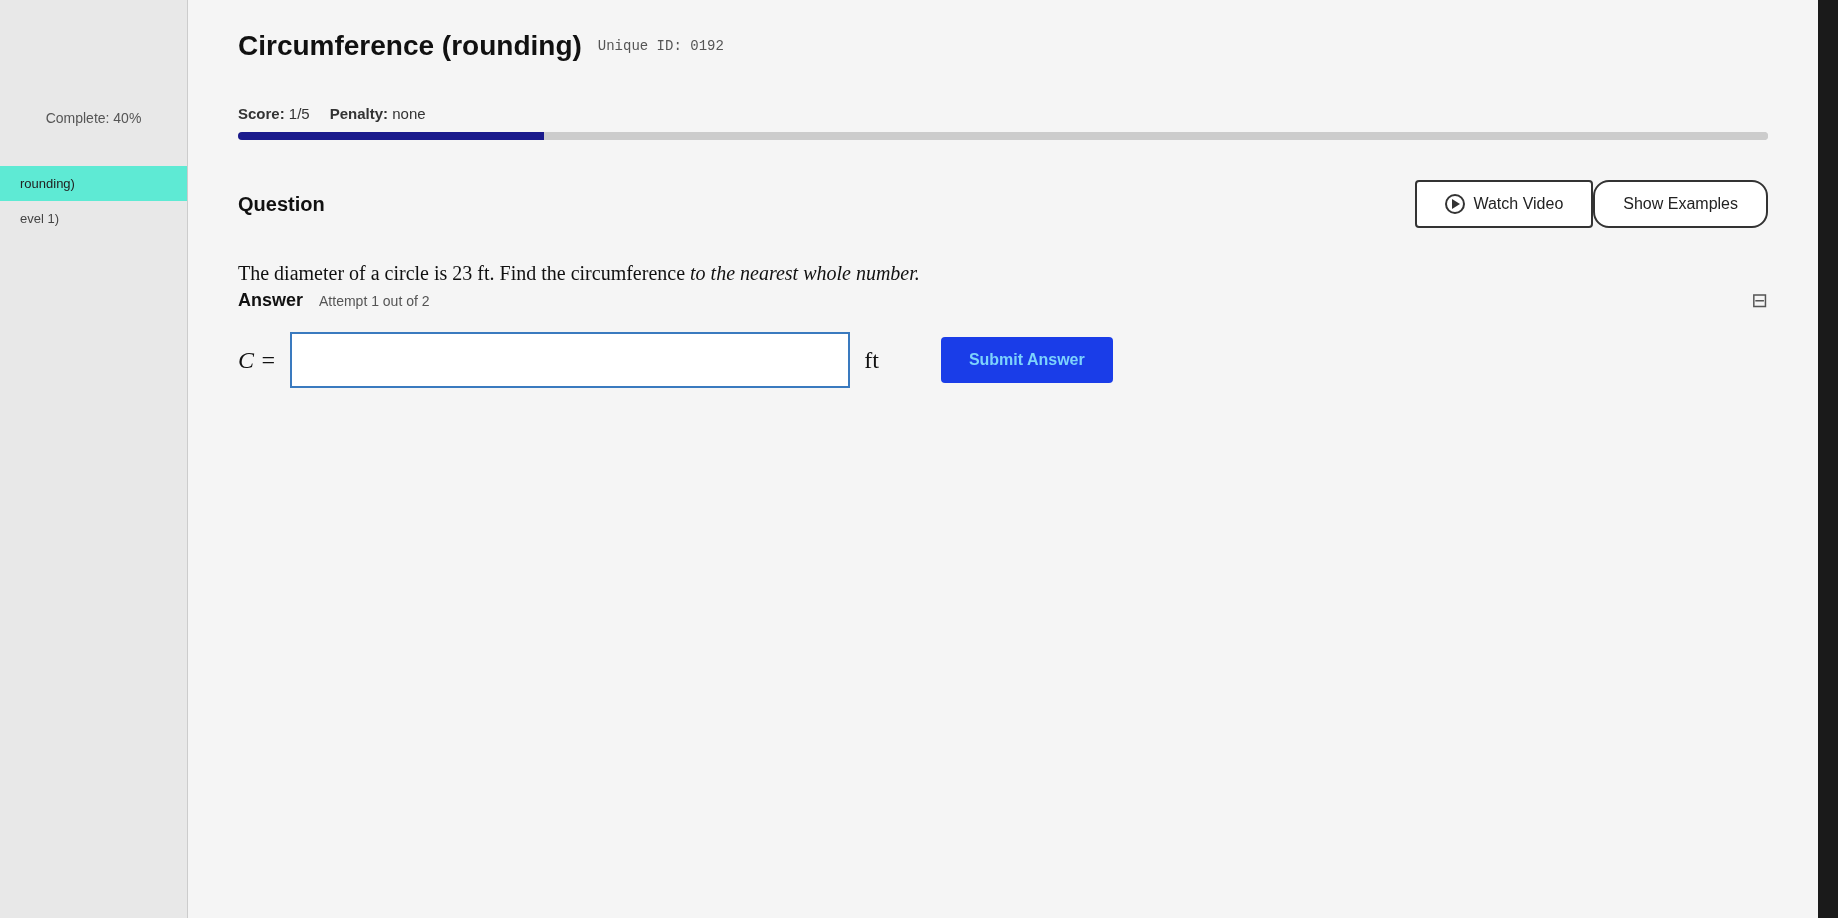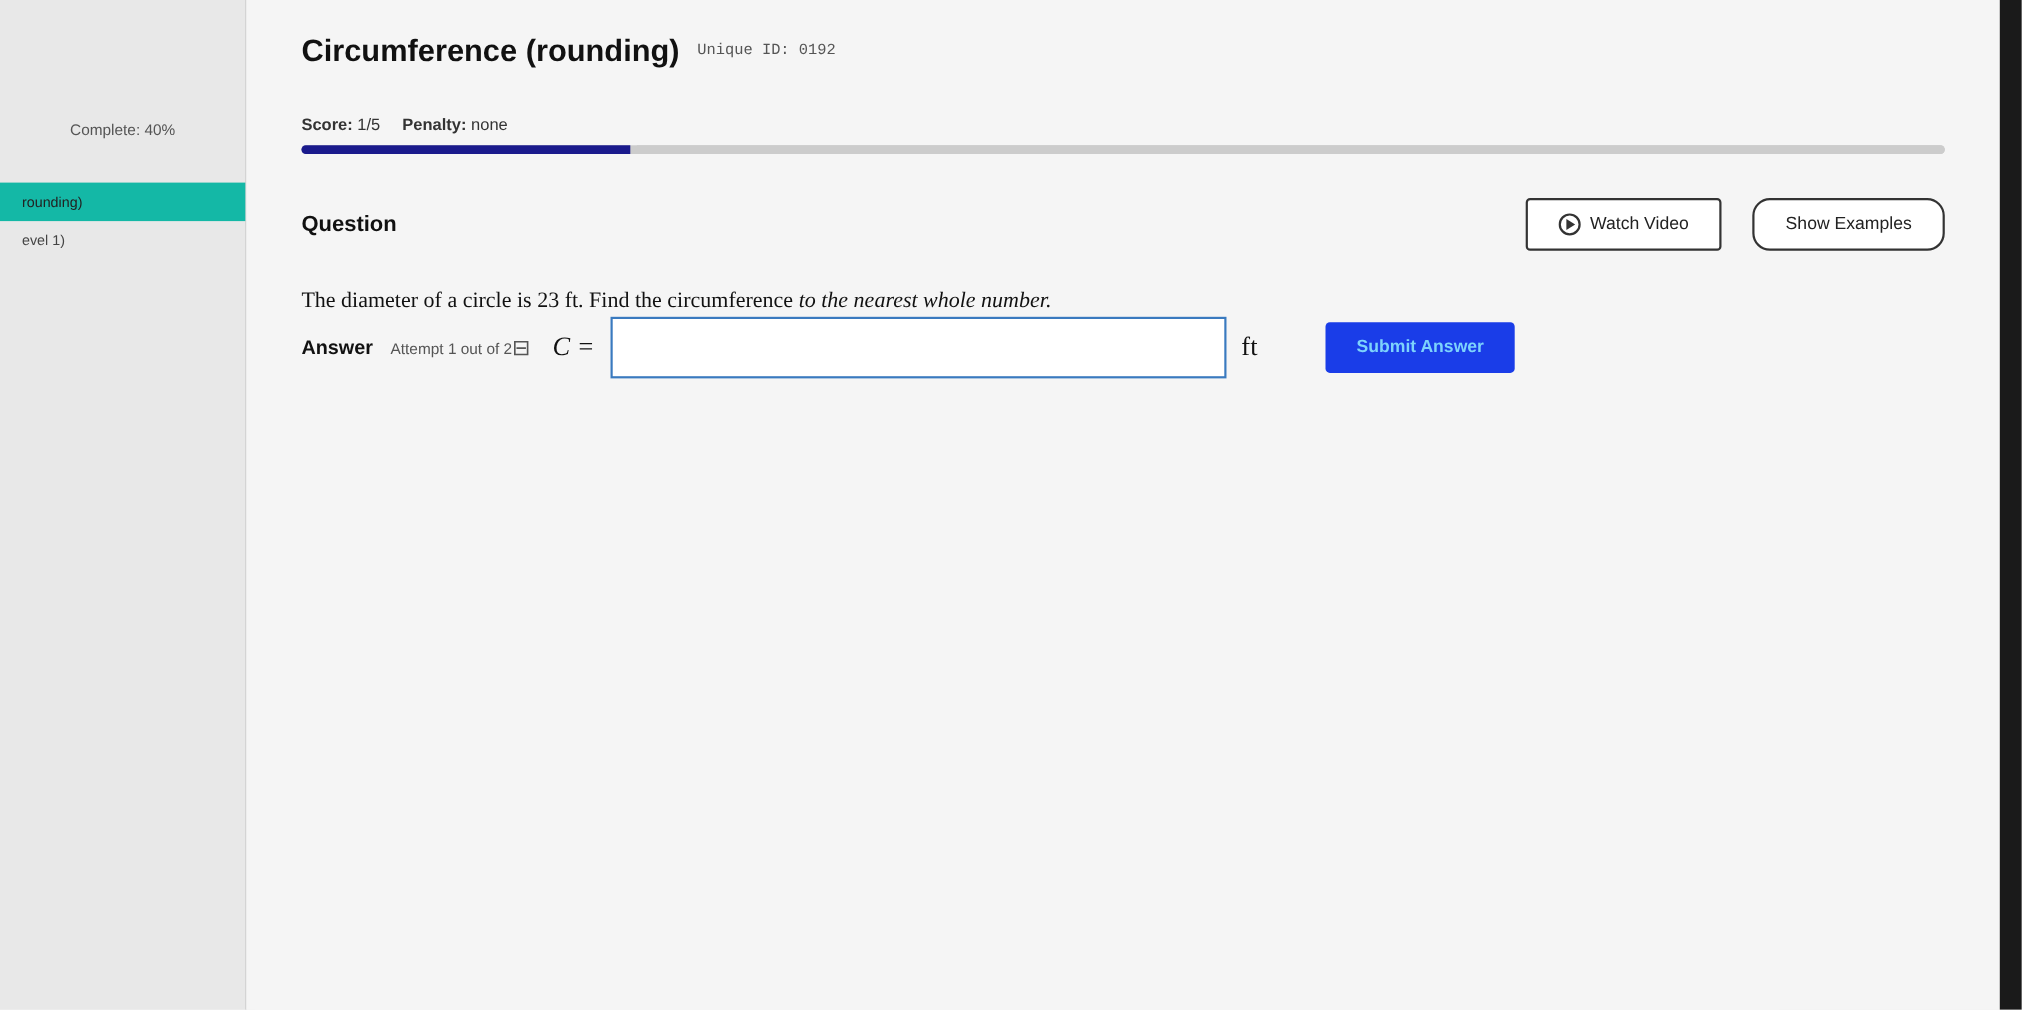--- a/index.html
+++ b/index.html
@@ -11,21 +11,21 @@
     body {
       font-family: 'Georgia', serif;
       background: #f0f0f0;
       width: 1838px;
       min-height: 918px;
       display: flex;
       overflow: hidden;
     }
 
     .sidebar {
-      width: 224px;
+      width: 188px;
       min-height: 918px;
       background: #e8e8e8;
       border-right: 1px solid #ccc;
       display: flex;
       flex-direction: column;
       padding-top: 100px;
       flex-shrink: 0;
     }
 
     .sidebar-complete {
@@ -44,21 +44,21 @@
 
     .sidebar-item {
       padding: 10px 20px;
       font-family: Arial, sans-serif;
       font-size: 13px;
       color: #444;
       cursor: pointer;
     }
 
     .sidebar-item.active {
-      background: #14b8a6;
+      background: #5eead4;
       color: #222;
     }
 
     .main-content {
       flex: 1;
       background: #f5f5f5;
       padding: 30px 50px;
       min-height: 918px;
     }
 
@@ -133,21 +133,21 @@
 
     .question-label {
       font-family: Arial, sans-serif;
       font-size: 20px;
       font-weight: bold;
       color: #111;
     }
 
     .question-buttons {
       display: flex;
-      gap: 28px;
+      gap: 0;
     }
 
     .watch-video-btn {
       display: flex;
       align-items: center;
       gap: 8px;
       padding: 12px 28px;
       border: 2px solid #333;
       background: white;
       font-family: Arial, sans-serif;
@@ -193,21 +193,21 @@
       color: #111;
       line-height: 1.5;
     }
 
     .question-text em {
       font-style: italic;
     }
 
     .answer-section {
       display: flex;
-      flex-direction: row;
+      flex-direction: column;
       gap: 20px;
     }
 
     .answer-header-row {
       display: flex;
       align-items: center;
       justify-content: space-between;
     }
 
     .answer-label {

